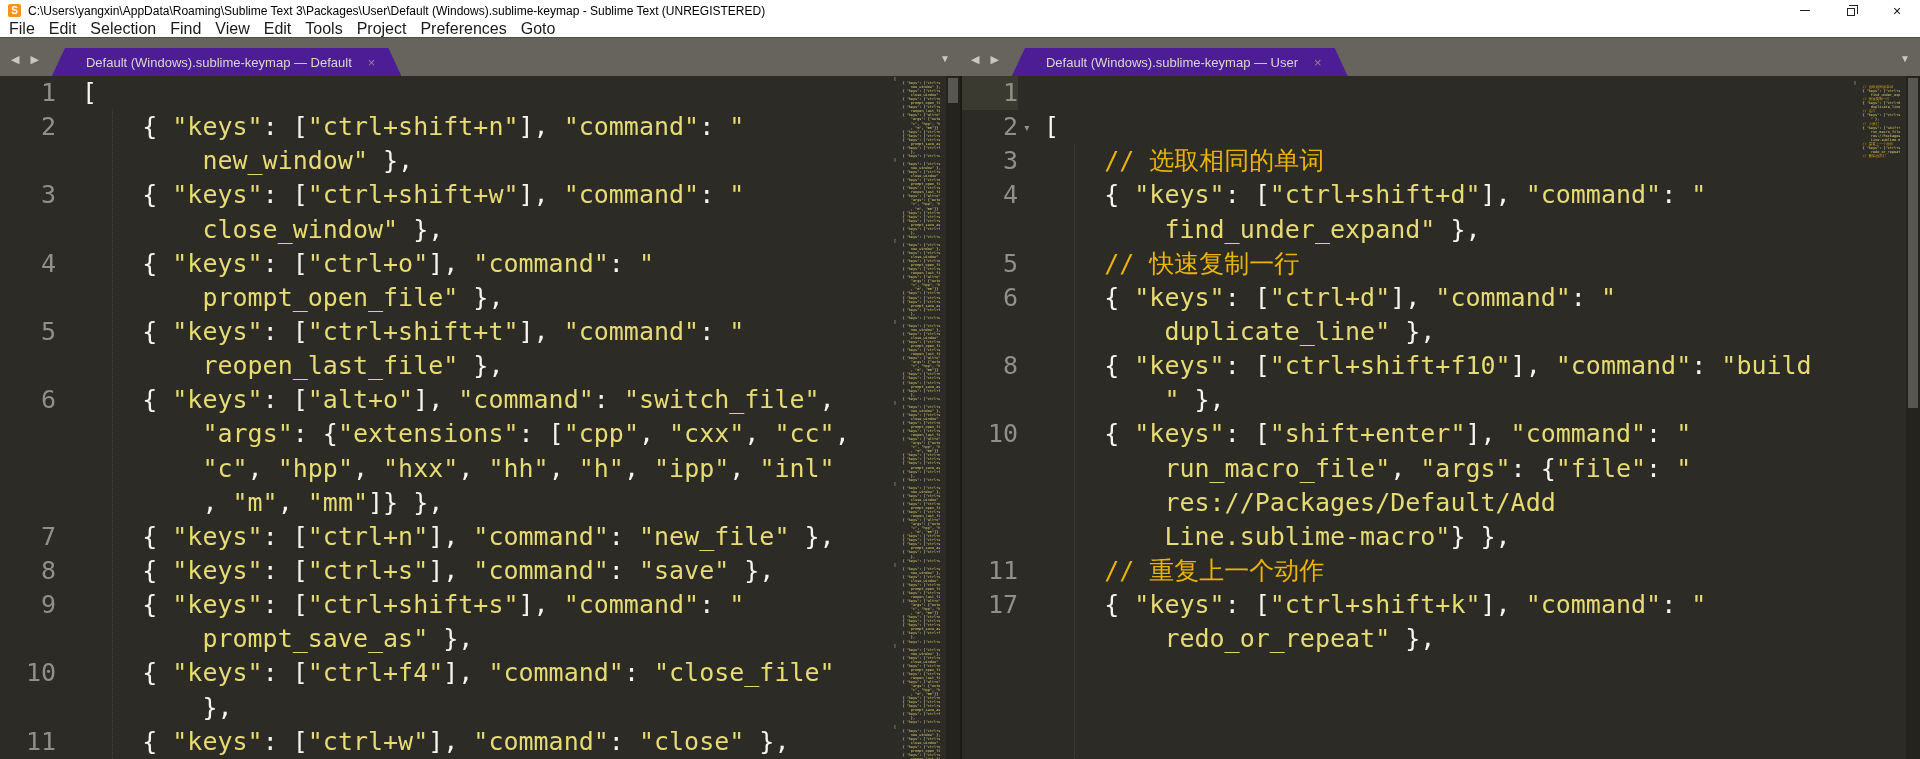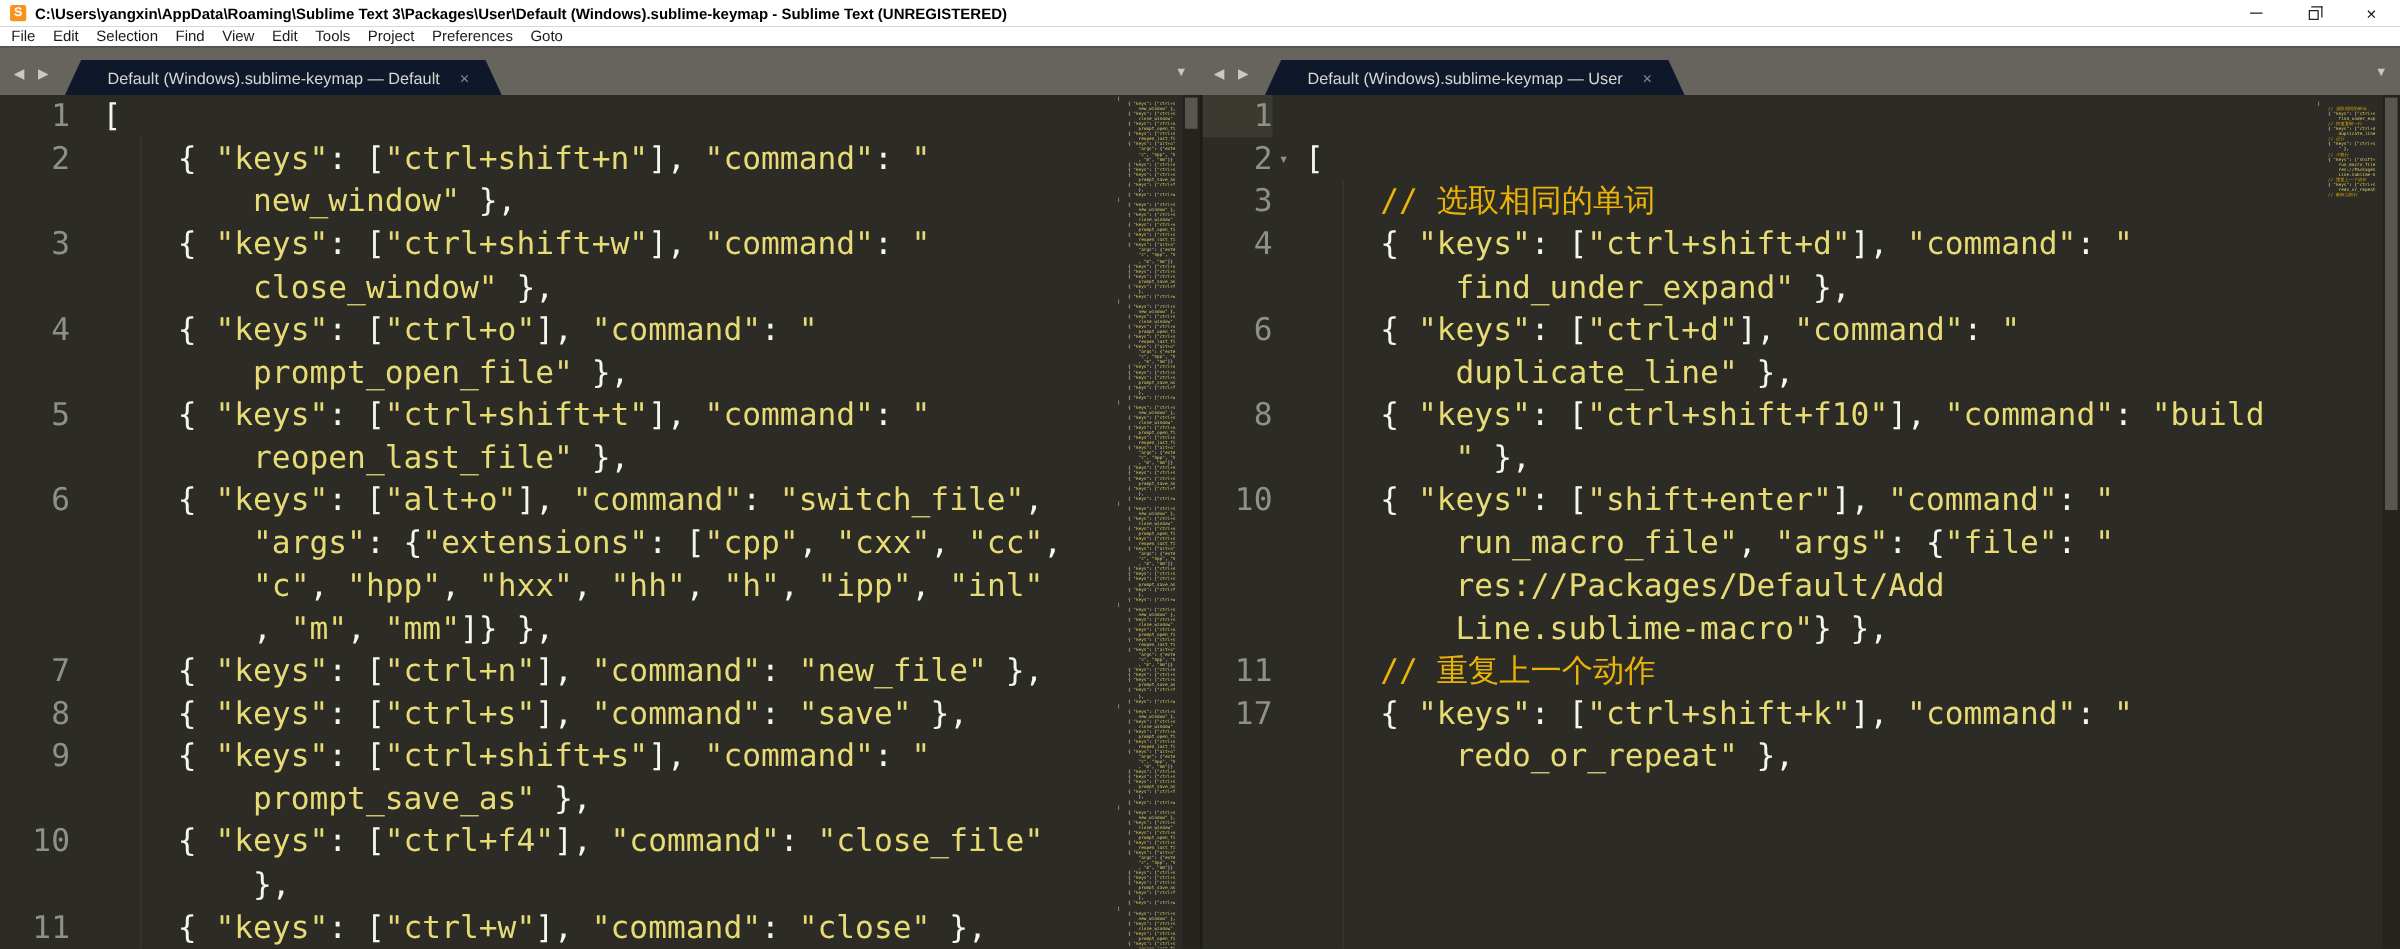--- a/index.html
+++ b/index.html
@@ -5,41 +5,41 @@
   * { box-sizing: border-box; }
   html,body { margin:0; padding:0; width:1920px; height:759px; overflow:hidden;
               background:#2C2B25; font-family:"Liberation Sans", sans-serif; }
 
   
   .titlebar { height:21px; background:#FFFFFF; display:flex; align-items:center;
               font-size:12px; color:#000; }
   .logo { width:13px; height:13px; background:#F7941E; border-radius:2px;
           margin:0 7px 0 8px; color:#fff; font-weight:bold; font-size:10px;
           line-height:13px; text-align:center; flex:0 0 auto; }
-  .title-text { white-space:nowrap; overflow:hidden;font-weight:bold; }
+  .title-text { white-space:nowrap; overflow:hidden; }
   .win-controls { margin-left:auto; display:flex; height:100%; }
   .win-btn { width:46px; height:21px; display:flex; align-items:center; justify-content:center; cursor:default; }
   .ic-min { width:10px; height:0; border-top:1px solid #222; display:block; }
   .ic-restore { width:8px; height:8px; border:1px solid #222; position:relative; display:block; margin-top:2px; }
   .ic-restore::before { content:""; position:absolute; left:1px; top:-4px; width:8px; height:8px;
                         border-top:1px solid #222; border-right:1px solid #222; }
   .ic-close { font-size:14px; line-height:14px; color:#111; }
 
   .menubar { height:16px; background:#FFFFFF; display:flex; align-items:center;
-             font-size:12px; line-height:16px; color:#1b1b1b; padding-left:2px; }
+             font-size:16px; line-height:16px; color:#1b1b1b; padding-left:2px; }
   .menu-item { padding:0 7px; white-space:nowrap; }
 
   
   .main { display:flex; width:1920px; height:722px; }
   .pane { flex:1 1 50%; min-width:0; display:flex; flex-direction:column; }
 
   .tabbar { height:39px; background:#66645D; border-top:1px solid #4F4D47;
             display:flex; align-items:flex-end; position:relative; }
   .nav-arrows { display:flex; gap:11px; padding:0 13px 11px 11px; color:#C9C9C3; font-size:11px; line-height:11px; }
-  .tab { height:28px; background:#0f172a; clip-path:polygon(13px 0, calc(100% - 13px) 0, 100% 100%, 0 100%);
+  .tab { height:28px; background:#4c1d95; clip-path:polygon(13px 0, calc(100% - 13px) 0, 100% 100%, 0 100%);
          display:flex; align-items:center; padding:0 26px 0 34px;
          color:#D8D8D2; font-size:13px; white-space:nowrap; }
   .tab-close { margin-left:16px; color:#8A8A84; font-size:13px; line-height:13px; }
   .tab-dropdown { position:absolute; right:10px; bottom:12px; color:#C9C9C3; font-size:10px; line-height:10px; }
 
   .editor { position:relative; height:683px; background:#2C2B25; overflow:hidden;
             font-family:"DejaVu Sans Mono", monospace; font-size:25px; }
   .pane + .pane .editor { border-left:2px solid #1C1B16; }
 
   .row { height:34.15px; line-height:34.15px; white-space:nowrap; position:relative; overflow:hidden; }
@@ -321,20 +321,21 @@
       </div>
       <span class="tab-dropdown">▼</span>
     </div>
     <div class="editor">
       <div class="code-area">
           <div class="row hl"><span class="ln">1</span><span class="codeline"></span></div>
           <div class="row"><span class="ln">2</span><span class="fold">▾</span><span class="codeline"><span class="pun">[</span></span></div>
           <div class="row"><span class="ln">3</span><span class="codeline"><span class="cmt">    // 选取相同的单词</span></span></div>
           <div class="row"><span class="ln">4</span><span class="codeline"><span class="pun">    { </span><span class="str">"keys"</span><span class="pun">: [</span><span class="str">"ctrl+shift+d"</span><span class="pun">], </span><span class="str">"command"</span><span class="pun">: </span><span class="str">"</span></span></div>
           <div class="row"><span class="ln"></span><span class="codeline"><span class="str">        find_under_expand"</span><span class="pun"> },</span></span></div>
+          <div class="row"><span class="ln">5</span><span class="codeline"><span class="cmt">    // 快速复制一行</span></span></div>
           <div class="row"><span class="ln">6</span><span class="codeline"><span class="pun">    { </span><span class="str">"keys"</span><span class="pun">: [</span><span class="str">"ctrl+d"</span><span class="pun">], </span><span class="str">"command"</span><span class="pun">: </span><span class="str">"</span></span></div>
           <div class="row"><span class="ln"></span><span class="codeline"><span class="str">        duplicate_line"</span><span class="pun"> },</span></span></div>
           <div class="row"><span class="ln">8</span><span class="codeline"><span class="pun">    { </span><span class="str">"keys"</span><span class="pun">: [</span><span class="str">"ctrl+shift+f10"</span><span class="pun">], </span><span class="str">"command"</span><span class="pun">: </span><span class="str">"build</span></span></div>
           <div class="row"><span class="ln"></span><span class="codeline"><span class="str">        "</span><span class="pun"> },</span></span></div>
           <div class="row"><span class="ln">10</span><span class="codeline"><span class="pun">    { </span><span class="str">"keys"</span><span class="pun">: [</span><span class="str">"shift+enter"</span><span class="pun">], </span><span class="str">"command"</span><span class="pun">: </span><span class="str">"</span></span></div>
           <div class="row"><span class="ln"></span><span class="codeline"><span class="str">        run_macro_file"</span><span class="pun">, </span><span class="str">"args"</span><span class="pun">: {</span><span class="str">"file"</span><span class="pun">: </span><span class="str">"</span></span></div>
           <div class="row"><span class="ln"></span><span class="codeline"><span class="str">        res://Packages/Default/Add</span></span></div>
           <div class="row"><span class="ln"></span><span class="codeline"><span class="str">        Line.sublime-macro"</span><span class="pun">} },</span></span></div>
           <div class="row"><span class="ln">11</span><span class="codeline"><span class="cmt">    // 重复上一个动作</span></span></div>
           <div class="row"><span class="ln">17</span><span class="codeline"><span class="pun">    { </span><span class="str">"keys"</span><span class="pun">: [</span><span class="str">"ctrl+shift+k"</span><span class="pun">], </span><span class="str">"command"</span><span class="pun">: </span><span class="str">"</span></span></div>

